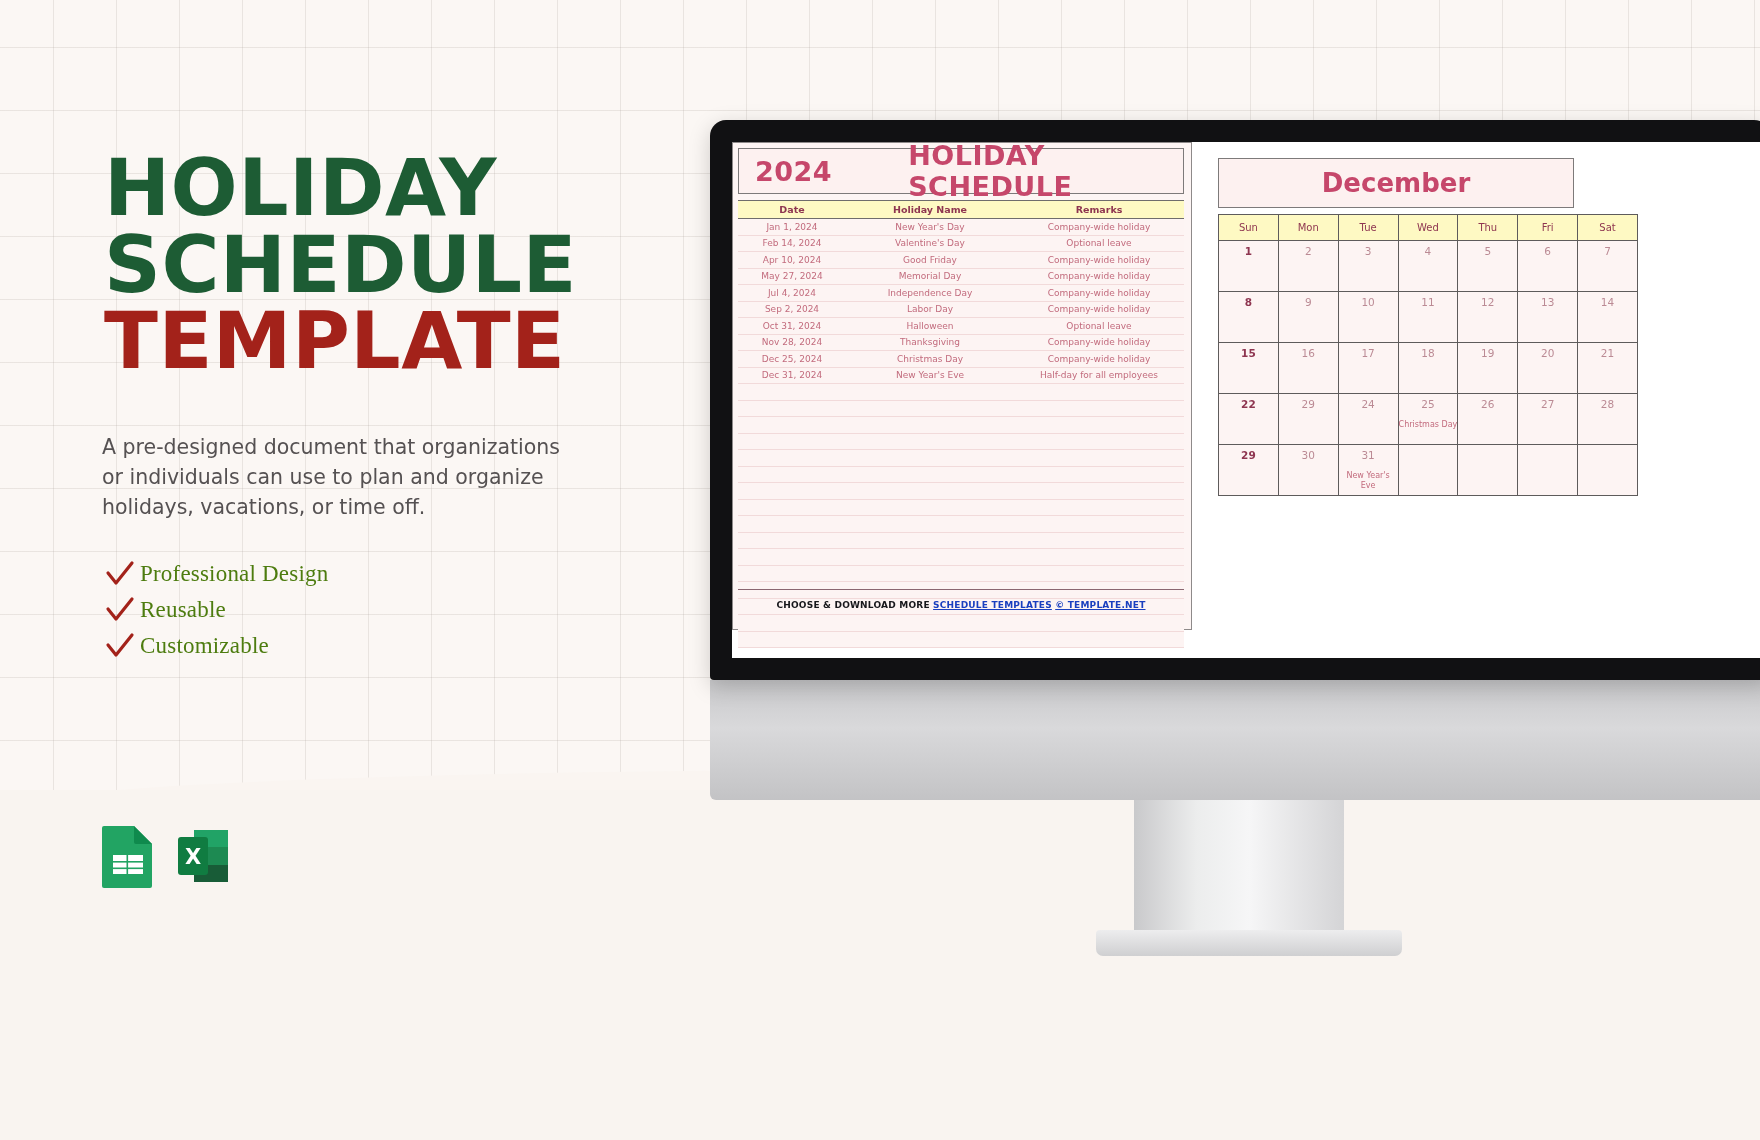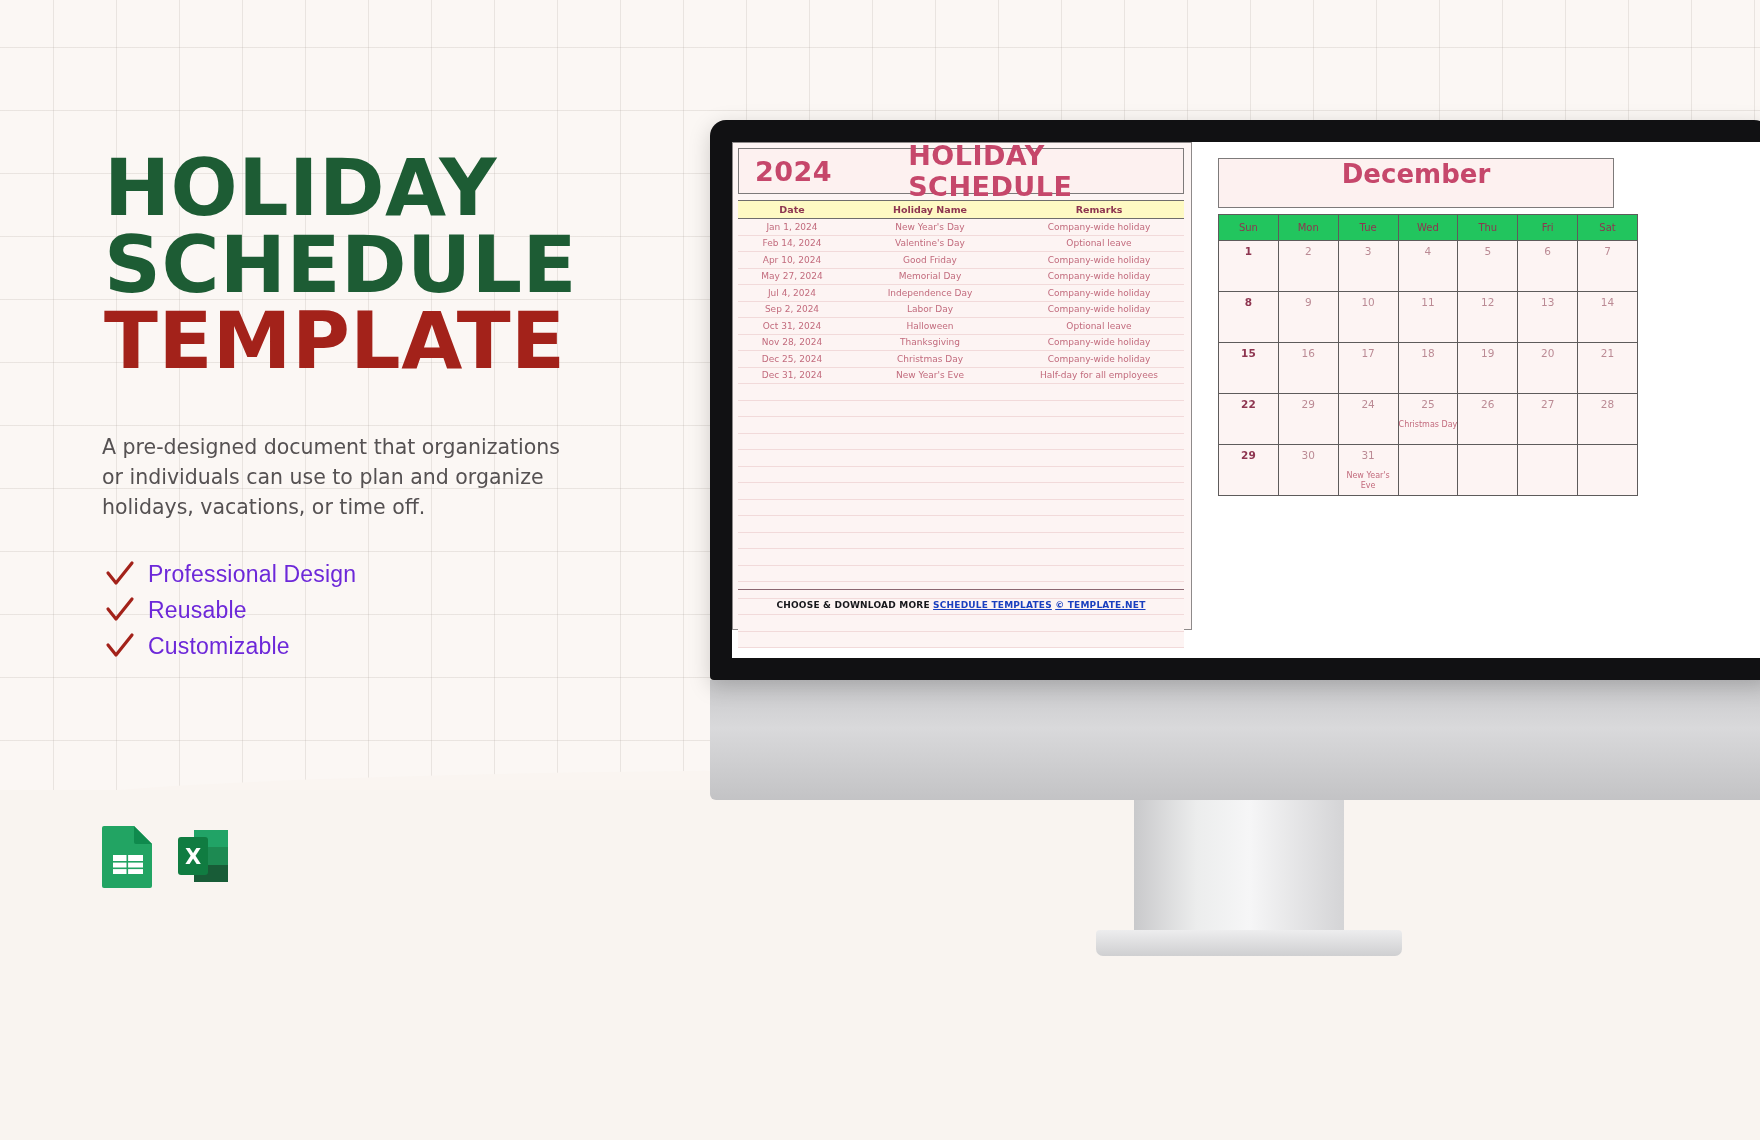--- a/index.html
+++ b/index.html
@@ -58,24 +58,24 @@
     position:absolute;left:100px;top:556px;
   }
   .feature{
     display:flex;align-items:center;height:36px;margin-bottom:0px;
   }
   .check{
     width:40px;height:36px;flex:none;display:flex;align-items:center;justify-content:center;
   }
   .check svg{display:block;}
   .feat-label{
-    font-family:Liberation Sans, sans-serif;
+    font-family:Liberation Serif, serif;
     font-size:23px;
-    color:#6d28d9;
-    margin-left:8px;
+    color:#4d7c0f;
+    margin-left:0;
     letter-spacing:.2px;
   }
 
   
   #app-icons{
     position:absolute;left:100px;top:824px;display:flex;gap:20px;
   }
   .app-icon{width:56px;height:64px;position:relative;}
 
   
@@ -170,36 +170,36 @@
   }
   #doc-footer .tn{color:#1a3fbf;text-decoration:underline;}
 
   
   #doc-right{
     position:absolute;left:486px;top:12px;width:546px;height:488px;
     background:#ffffff;
     box-sizing:border-box;
   }
   #cal-title-bar{
-    position:absolute;left:0;top:4px;width:396px;height:50px;
+    position:absolute;left:0;top:4px;width:356px;height:50px;
     background:#fdf1f0;
     border:1px solid #7d7a7a;
     box-sizing:border-box;
-    display:flex;justify-content:center;
+    display:flex;align-items:center;justify-content:center;
   }
   #cal-title{
     font-family:"DejaVu Sans", sans-serif;
     font-weight:bold;font-size:26px;color:#c6476b;
   }
   #cal{
     position:absolute;left:0;top:60px;width:420px;
     border-collapse:collapse;table-layout:fixed;
   }
   #cal th{
-    background:#22c55e;color:#8e3550;
+    background:#fef9c3;color:#8e3550;
     font-family:"DejaVu Sans", sans-serif;
     font-size:10px;font-weight:normal;
     height:23px;
     border:1px solid #5e5b5b;
   }
   #cal td{
     background:#fdf4f3;
     border:1px solid #5e5b5b;
     height:46px;vertical-align:top;
     padding:4px 0 0 0;

